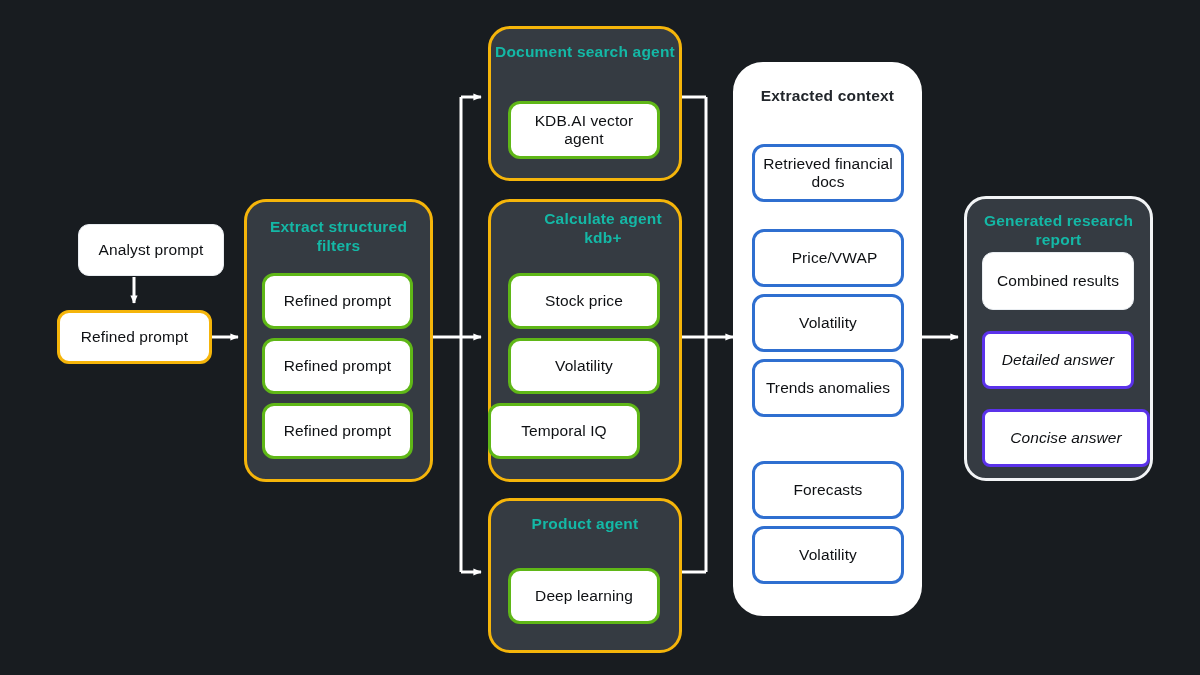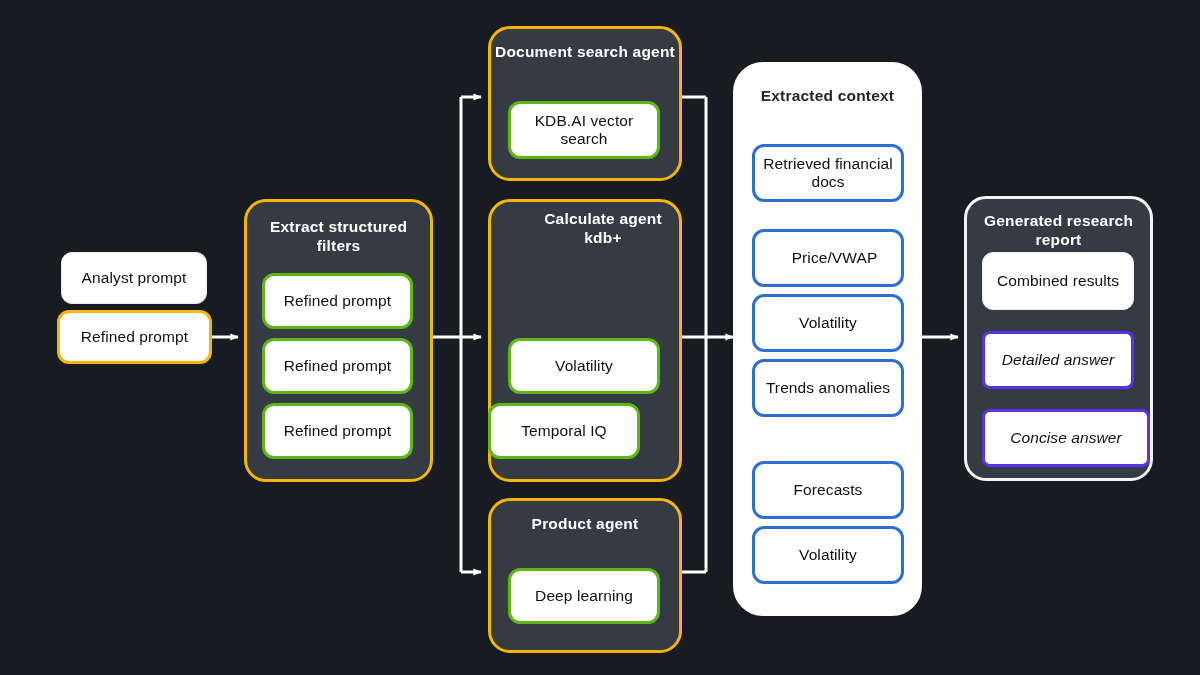--- a/index.html
+++ b/index.html
@@ -59,21 +59,21 @@
   .panel-title {
     position: absolute;
     left: 0;
     right: 0;
     text-align: center;
     font-weight: 700;
     font-size: 15.5px;
     line-height: 1.2;
     letter-spacing: .2px;
   }
-  .panel-title.on-dark  { color: #ffffff; }
+  .panel-title.on-dark  { color: #14b8a6; }
   .panel-title.on-light { color: #22262b; }
 
   
   .conn {
     position: absolute;
     left: 0; top: 0;
     width: 1200px; height: 675px;
     pointer-events: none;
     overflow: visible;
   }
@@ -105,39 +105,40 @@
     <path d="M682,572 L706,572" stroke="#ffffff" stroke-width="3" fill="none"></path>
     <path d="M706,97 L706,572" stroke="#ffffff" stroke-width="3" fill="none"></path>
     <path d="M706,337 L733,337" stroke="#ffffff" stroke-width="3" fill="none" marker-end="url(#arw)"></path>
 
     <path d="M922,337 L958,337" stroke="#ffffff" stroke-width="3" fill="none" marker-end="url(#arw)"></path>
 
     <path d="M1057,310 L1057,327" stroke="#ffffff" stroke-width="3" fill="none" marker-end="url(#arw)"></path>
     <path d="M1057,389 L1057,405" stroke="#ffffff" stroke-width="3" fill="none" marker-end="url(#arw)"></path>
   </svg>
 
-  <div class="node plain" style="left:61px; top:224px; width:146px; height:52px;margin-top:28px;">Analyst prompt</div>
+  <div class="node plain" style="left:78px; top:224px; width:146px; height:52px;">Analyst prompt</div>
 
   <div class="node amber" style="left:57px; top:310px; width:155px; height:54px;">Refined prompt</div>
 
   <div class="panel dark amber-panel" style="left:244px; top:199px; width:189px; height:283px;">
     <div class="panel-title on-dark" style="top:16px;">Extract structured filters</div>
   </div>
   <div class="node green" style="left:262px; top:273px; width:151px; height:56px;">Refined prompt</div>
   <div class="node green" style="left:262px; top:338px; width:151px; height:56px;">Refined prompt</div>
   <div class="node green" style="left:262px; top:403px; width:151px; height:56px;">Refined prompt</div>
 
   <div class="panel dark amber-panel" style="left:488px; top:26px; width:194px; height:155px;">
     <div class="panel-title on-dark" style="top:14px;">Document search agent</div>
   </div>
-  <div class="node green" style="left:508px; top:101px; width:152px; height:58px;">KDB.AI vector search</div>
+  <div class="node green" style="left:508px; top:101px; width:152px; height:58px;">KDB.AI vector agent</div>
 
   <div class="panel dark amber-panel" style="left:488px; top:199px; width:194px; height:283px;">
     <div class="panel-title on-dark" style="top:8px;padding-left:36px;">Calculate agent kdb+</div>
   </div>
+  <div class="node green" style="left:508px; top:273px; width:152px; height:56px;">Stock price</div>
   <div class="node green" style="left:508px; top:338px; width:152px; height:56px;">Volatility</div>
   <div class="node green" style="left:488px; top:403px; width:152px; height:56px;">Temporal IQ</div>
 
   <div class="panel dark amber-panel" style="left:488px; top:498px; width:194px; height:155px;">
     <div class="panel-title on-dark" style="top:14px;">Product agent</div>
   </div>
   <div class="node green" style="left:508px; top:568px; width:152px; height:56px;">Deep learning</div>
 
   <div class="panel light" style="left:733px; top:62px; width:189px; height:554px;">
     <div class="panel-title on-light" style="top:23px;">Extracted context</div>

